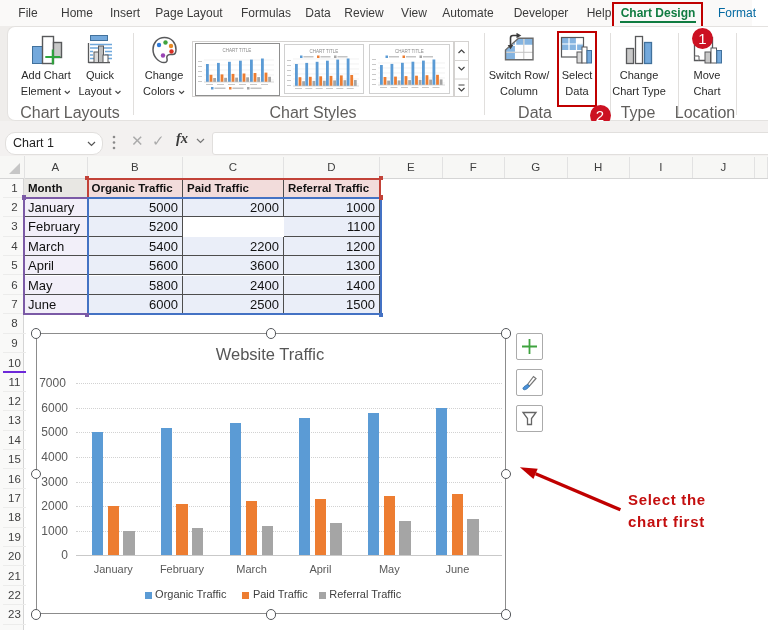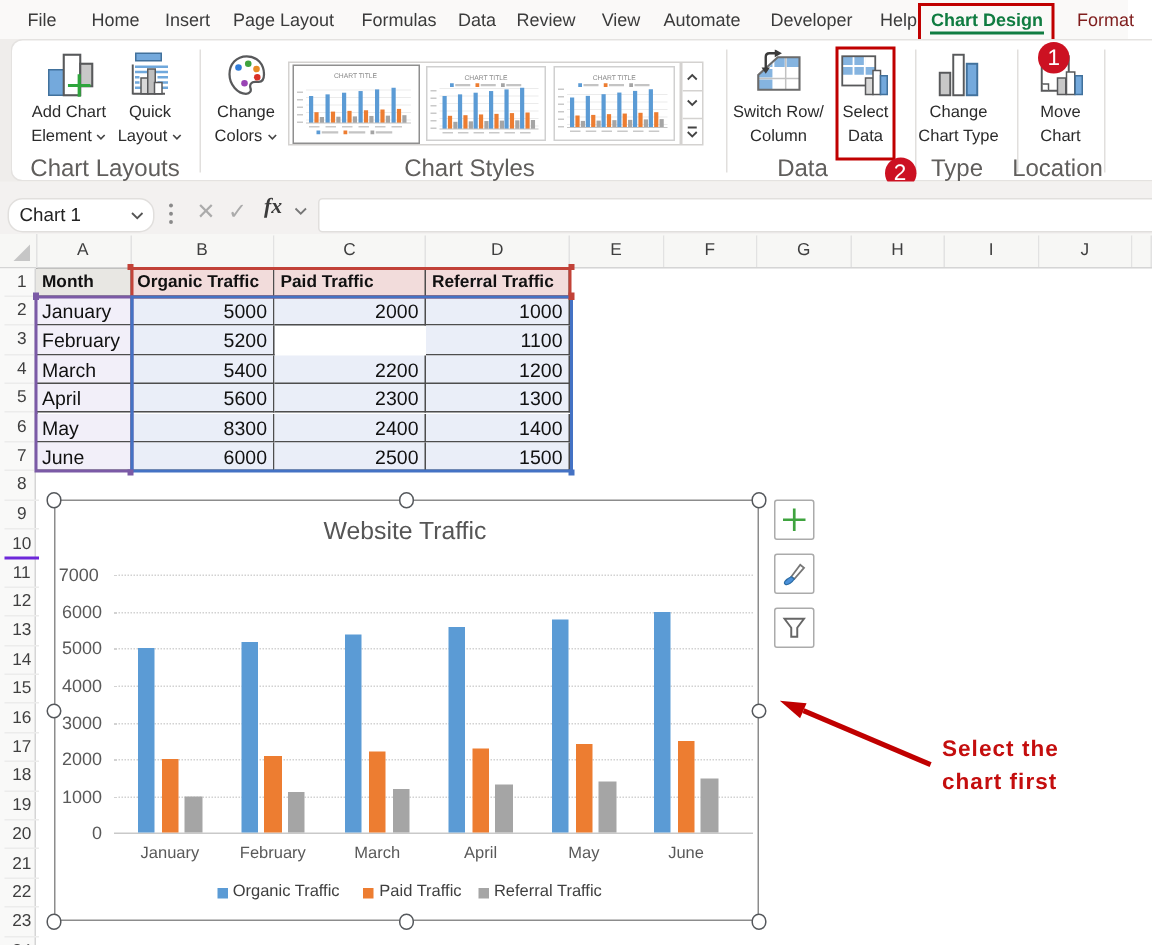--- a/index.html
+++ b/index.html
@@ -38,21 +38,21 @@
     <span class="tab" style="left:125px">Insert</span>
     <span class="tab" style="left:189px">Page Layout</span>
     <span class="tab" style="left:266px">Formulas</span>
     <span class="tab" style="left:318px">Data</span>
     <span class="tab" style="left:364px">Review</span>
     <span class="tab" style="left:414px">View</span>
     <span class="tab" style="left:468px">Automate</span>
     <span class="tab" style="left:541px">Developer</span>
     <span class="tab" style="left:599px">Help</span>
     <span class="tab" style="left:658px;color:#107C41;font-weight:bold;">Chart Design</span>
-    <span class="tab" style="left:737px;color:#7f1d1d;">Format</span>
+    <span class="tab" style="left:737px;color:#0369a1;">Format</span>
     <div style="position:absolute;left:620px;top:21px;width:76px;height:2px;background:#107C41;"></div>
     <div style="position:absolute;left:612px;top:2px;width:91px;height:25.5px;border:2px solid #C00000;box-sizing:border-box;"></div>
   </div>
   <div class="abs" id="ribbon">
       <div id="panel"></div>
 
     <svg class="abs" style="left:31px;top:9px" width="34" height="32" viewBox="0 0 34 32">
       <rect x="1.5" y="11.5" width="10" height="17" fill="#74A9DC" stroke="#41719C" stroke-width="1"></rect>
       <rect x="11.5" y="1.5" width="11" height="27" fill="#fff" stroke="#58595B" stroke-width="1.4"></rect>
       <rect x="22.5" y="7.5" width="8" height="15" fill="#C8C8C8" stroke="#58595B" stroke-width="1.4"></rect>
@@ -361,24 +361,24 @@
     <div class="cell num" style="left:284px;top:41.9px;width:96px;height:19.4px;background:#EAEEF8;">1000</div>
     <div class="cell" style="left:24px;top:61.3px;width:63.5px;height:19.4px;background:#F2EFF9;">February</div>
     <div class="cell num" style="left:87.5px;top:61.3px;width:95.5px;height:19.4px;background:#EAEEF8;">5200</div>
     <div class="cell num" style="left:284px;top:61.3px;width:96px;height:19.4px;background:#EAEEF8;">1100</div>
     <div class="cell" style="left:24px;top:80.7px;width:63.5px;height:19.4px;background:#F2EFF9;">March</div>
     <div class="cell num" style="left:87.5px;top:80.7px;width:95.5px;height:19.4px;background:#EAEEF8;">5400</div>
     <div class="cell num" style="left:183px;top:80.7px;width:101px;height:19.4px;background:#EAEEF8;">2200</div>
     <div class="cell num" style="left:284px;top:80.7px;width:96px;height:19.4px;background:#EAEEF8;">1200</div>
     <div class="cell" style="left:24px;top:100.1px;width:63.5px;height:19.4px;background:#F2EFF9;">April</div>
     <div class="cell num" style="left:87.5px;top:100.1px;width:95.5px;height:19.4px;background:#EAEEF8;">5600</div>
-    <div class="cell num" style="left:183px;top:100.1px;width:101px;height:19.4px;background:#EAEEF8;">2300</div>
+    <div class="cell num" style="left:183px;top:100.1px;width:101px;height:19.4px;background:#EAEEF8;">3600</div>
     <div class="cell num" style="left:284px;top:100.1px;width:96px;height:19.4px;background:#EAEEF8;">1300</div>
     <div class="cell" style="left:24px;top:119.5px;width:63.5px;height:19.4px;background:#F2EFF9;">May</div>
-    <div class="cell num" style="left:87.5px;top:119.5px;width:95.5px;height:19.4px;background:#EAEEF8;">8300</div>
+    <div class="cell num" style="left:87.5px;top:119.5px;width:95.5px;height:19.4px;background:#EAEEF8;">5800</div>
     <div class="cell num" style="left:183px;top:119.5px;width:101px;height:19.4px;background:#EAEEF8;">2400</div>
     <div class="cell num" style="left:284px;top:119.5px;width:96px;height:19.4px;background:#EAEEF8;">1400</div>
     <div class="cell" style="left:24px;top:138.9px;width:63.5px;height:19.4px;background:#F2EFF9;">June</div>
     <div class="cell num" style="left:87.5px;top:138.9px;width:95.5px;height:19.4px;background:#EAEEF8;">6000</div>
     <div class="cell num" style="left:183px;top:138.9px;width:101px;height:19.4px;background:#EAEEF8;">2500</div>
     <div class="cell num" style="left:284px;top:138.9px;width:96px;height:19.4px;background:#EAEEF8;">1500</div>
     <div style="position:absolute;left:86.5px;top:21.5px;width:294.5px;height:21.4px;border:2px solid #C24238;box-sizing:border-box;"></div>
     <div style="position:absolute;left:23px;top:40.9px;width:65.5px;height:118.4px;border:2px solid #7B5AA6;box-sizing:border-box;"></div>
     <div style="position:absolute;left:86.5px;top:40.9px;width:295.5px;height:118.4px;border:2px solid #4472C4;box-sizing:border-box;"></div>
     <div style="position:absolute;left:21.5px;top:39.4px;width:4.5px;height:4.5px;background:#7B5AA6;"></div>

